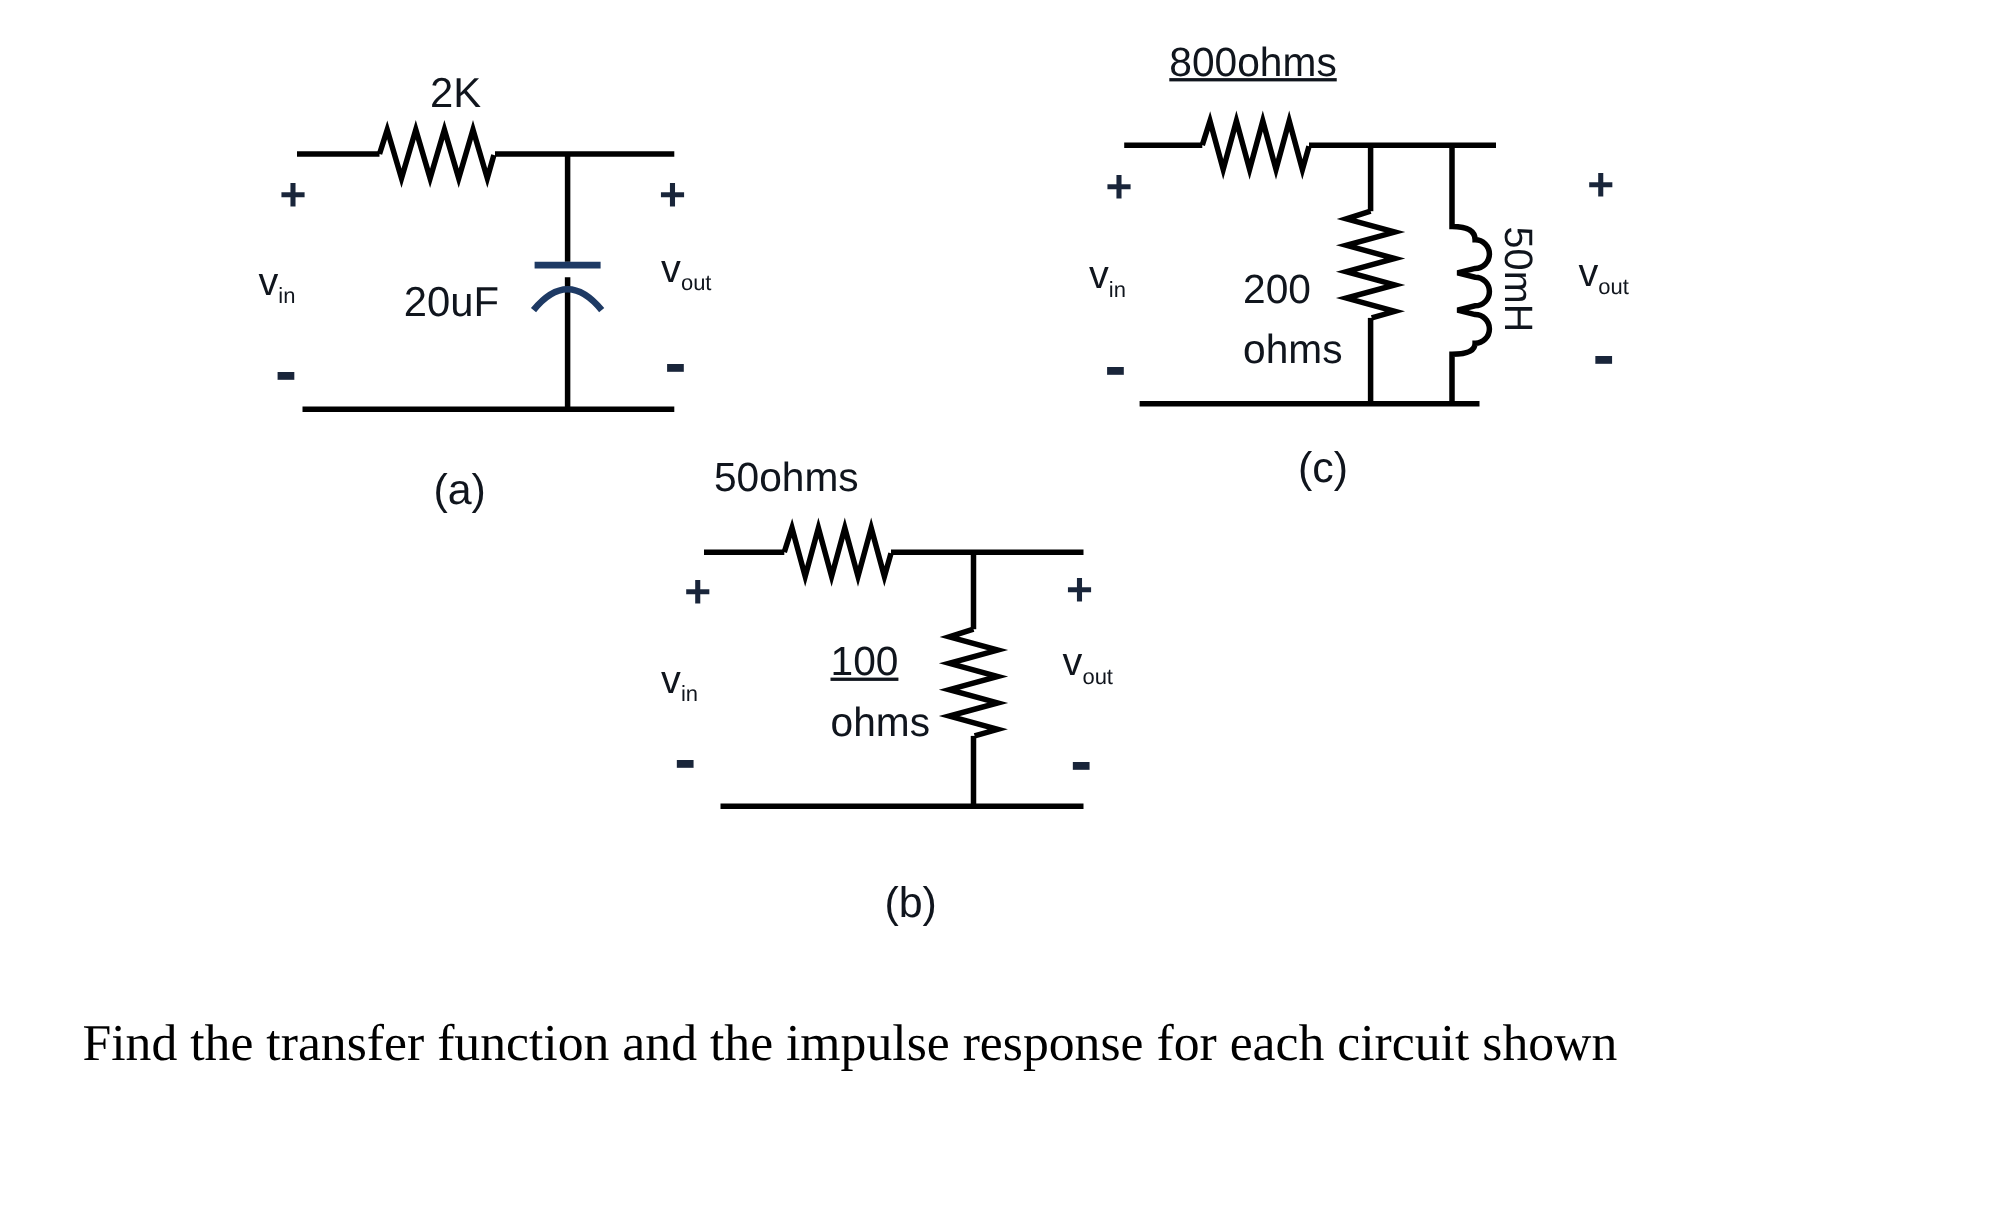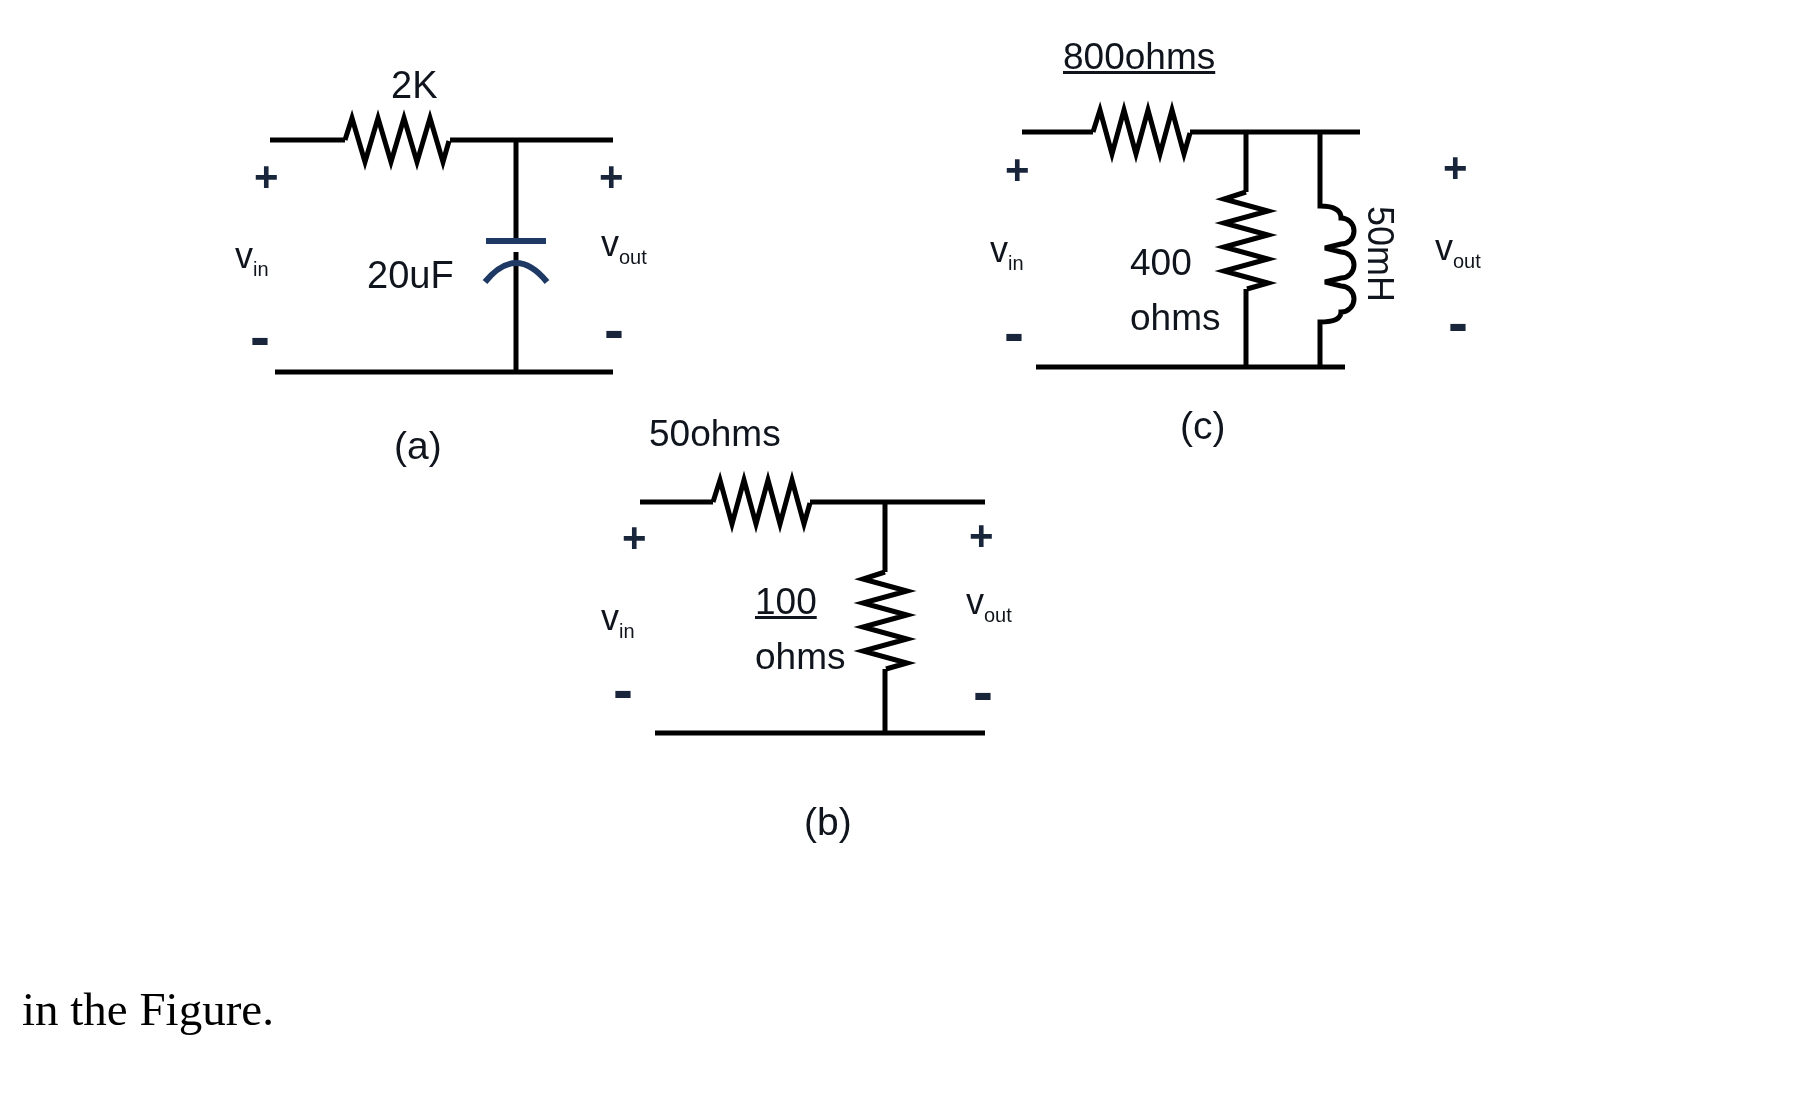--- a/index.html
+++ b/index.html
@@ -97,23 +97,23 @@
   <div class="lbl comp" style="left:755px;top:638px;">ohms</div>
   <div class="lbl vlab" style="left:966px;top:584px;"><span>v</span><sub>out</sub></div>
   <div class="lbl sign minus" style="left:613px;top:660px;">-</div>
   <div class="lbl sign minus" style="left:973px;top:662px;">-</div>
   <div class="lbl caption" style="left:804px;top:802px;">(b)</div>
 
   <div class="lbl comp" style="left:1063px;top:38px;text-decoration:underline;">800ohms</div>
   <div class="lbl sign plus" style="left:1005px;top:149px;">+</div>
   <div class="lbl sign plus" style="left:1443px;top:147px;">+</div>
   <div class="lbl vlab" style="left:990px;top:232px;"><span>v</span><sub>in</sub></div>
-  <div class="lbl comp" style="left:1130px;top:244px;">400</div>
+  <div class="lbl comp" style="left:1130px;top:244px;">200</div>
   <div class="lbl comp" style="left:1130px;top:299px;">ohms</div>
   <div class="lbl rot90" style="left:1398px;top:206px;">50mH</div>
   <div class="lbl vlab" style="left:1435px;top:230px;"><span>v</span><sub>out</sub></div>
   <div class="lbl sign minus" style="left:1004px;top:303px;">-</div>
   <div class="lbl sign minus" style="left:1448px;top:293px;">-</div>
   <div class="lbl caption" style="left:1180px;top:406px;">(c)</div>
 
-  <div class="question" style="left:22px;top:986px;">in the Figure.</div>
+  <div class="question" style="left:75px;top:926px;">Find the transfer function and the impulse response for each circuit shown</div>
 
 </div>
 
 </body></html>

